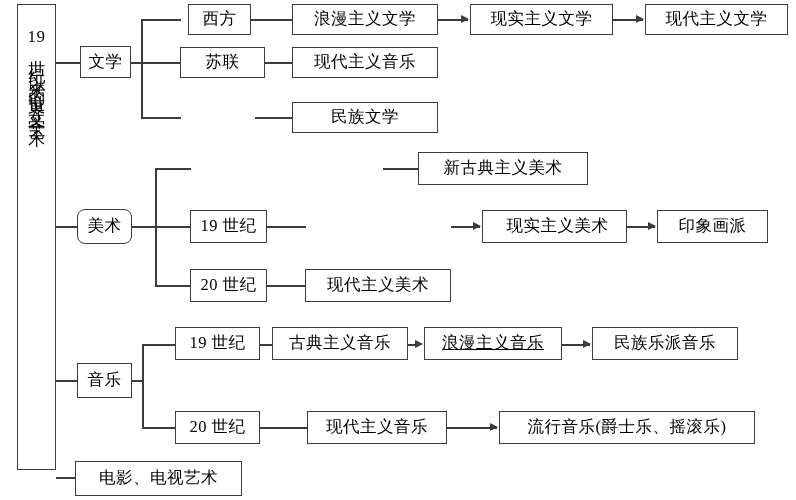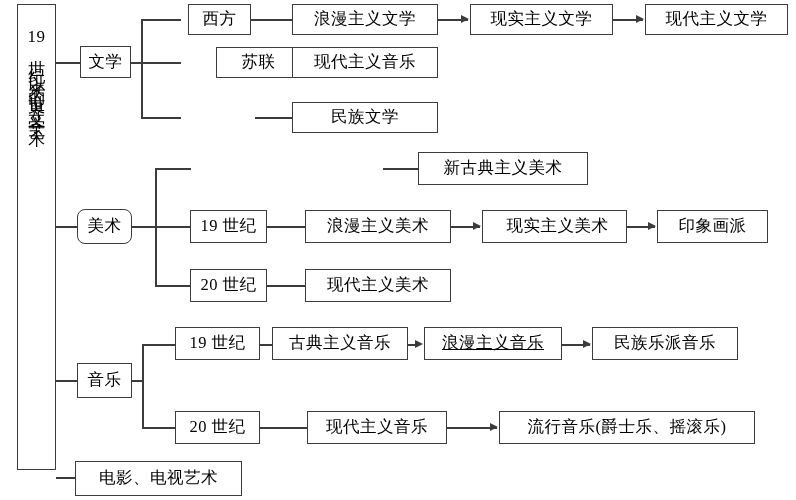--- a/index.html
+++ b/index.html
@@ -88,21 +88,21 @@
 
   <div class="bx" style="left:80px; top:46px; width:51px; height:32px;">文学</div>
 
   <div class="ln h" style="left:131px; top:62px; width:11px;"></div>
   <div class="ln v" style="left:141px; top:19px; height:98px;"></div>
   <div class="ln h" style="left:141px; top:19px; width:40px;"></div>
   <div class="ln h" style="left:141px; top:62px; width:40px;"></div>
   <div class="ln h" style="left:141px; top:117px; width:40px;"></div>
 
   <div class="bx" style="left:180px; top:4px; width:63px; height:31px;margin-left:8px;">西方</div>
-  <div class="bx" style="left:180px; top:47px; width:85px; height:31px;margin-left:36px;">苏联</div>
+  <div class="bx" style="left:180px; top:47px; width:85px; height:31px;">苏联</div>
 
   <div class="ln h" style="left:243px; top:19px; width:50px;"></div>
   <div class="bx" style="left:292px; top:4px; width:146px; height:31px;">浪漫主义文学</div>
   <div class="ln h" style="left:438px; top:19px; width:30px;"></div>
   <div class="arw" style="left:461px; top:15px;"></div>
   <div class="bx" style="left:470px; top:4px; width:143px; height:31px;">现实主义文学</div>
   <div class="ln h" style="left:613px; top:19px; width:30px;"></div>
   <div class="arw" style="left:636px; top:15px;"></div>
   <div class="bx" style="left:645px; top:4px; width:143px; height:31px;">现代主义文学</div>
 
@@ -120,21 +120,20 @@
   <div class="ln h" style="left:155px; top:226px; width:36px;"></div>
   <div class="ln h" style="left:155px; top:285px; width:36px;"></div>
 
   <div class="bx" style="left:190px; top:210px; width:77px; height:33px;">19 世纪</div>
   <div class="bx" style="left:190px; top:269px; width:77px; height:33px;">20 世纪</div>
 
   <div class="ln h" style="left:383px; top:168px; width:36px;"></div>
   <div class="bx" style="left:418px; top:152px; width:170px; height:33px;">新古典主义美术</div>
 
   <div class="ln h" style="left:267px; top:226px; width:39px;"></div>
-  <div class="bx" style="left:305px; top:210px; width:146px; height:33px;">浪漫主义美术</div>
   <div class="ln h" style="left:451px; top:226px; width:29px;"></div>
   <div class="arw" style="left:473px; top:222px;"></div>
   <div class="bx" style="left:482px; top:210px; width:145px; height:33px;padding-left:6px;">现实主义美术</div>
   <div class="ln h" style="left:627px; top:226px; width:28px;"></div>
   <div class="arw" style="left:648px; top:222px;"></div>
   <div class="bx" style="left:657px; top:210px; width:111px; height:33px;">印象画派</div>
 
   <div class="ln h" style="left:267px; top:285px; width:39px;"></div>
   <div class="bx" style="left:305px; top:269px; width:146px; height:33px;">现代主义美术</div>
 

